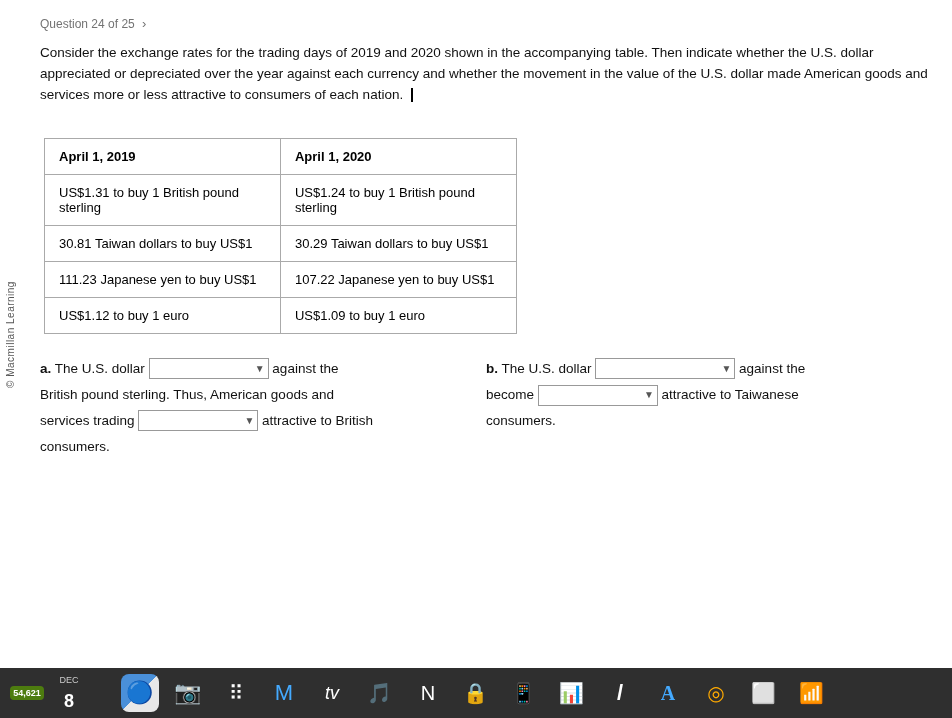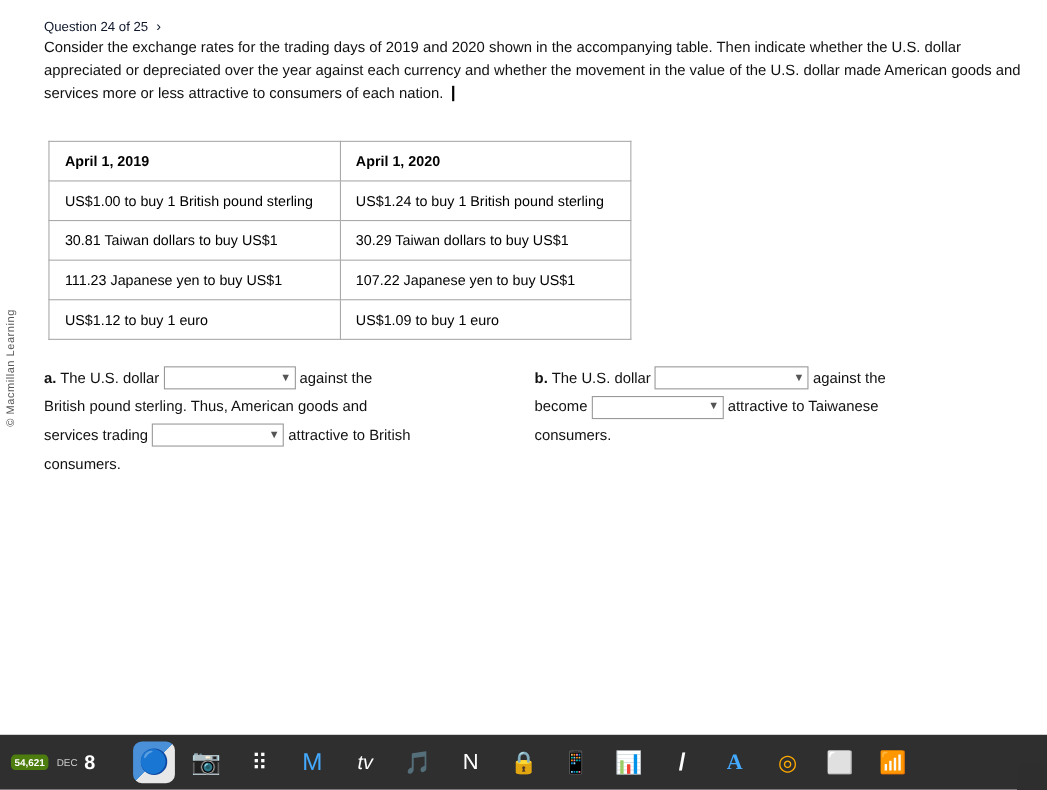--- a/index.html
+++ b/index.html
@@ -38,43 +38,43 @@
     .side-label span {
       transform: rotate(-90deg);
       white-space: nowrap;
       font-size: 10px;
       color: #555;
       letter-spacing: 0.5px;
     }
 
     .breadcrumb {
       font-size: 12px;
-      color: #0f172a;
-      margin-bottom: 2px;
+      color: #737373;
+      margin-bottom: 12px;
     }
 
     .question-text {
       font-size: 13.5px;
       line-height: 1.55;
       color: #111;
       margin-bottom: 32px;
     }
 
     .cursor {
       display: inline-block;
       width: 10px;
       height: 14px;
       border-left: 2px solid #000;
       margin-left: 4px;
       vertical-align: middle;
     }
 
     .exchange-table {
       border-collapse: collapse;
-      width: 530px;
+      width: 473px;
       margin-bottom: 24px;
       margin-left: 4px;
       margin-top: 24px;
     }
 
     .exchange-table th, .exchange-table td {
       border: 1px solid #aaa;
       padding: 10px 14px;
       text-align: left;
       font-size: 13px;
@@ -205,21 +205,21 @@
 
   <table class="exchange-table">
     <thead>
       <tr>
         <th>April 1, 2019</th>
         <th>April 1, 2020</th>
       </tr>
     </thead>
     <tbody id="table-body">
     <tr>
-          <td>US$1.00 to buy 1 British pound sterling</td>
+          <td>US$1.31 to buy 1 British pound sterling</td>
           <td>US$1.24 to buy 1 British pound sterling</td>
         </tr>
         <tr>
           <td>30.81 Taiwan dollars to buy US$1</td>
           <td>30.29 Taiwan dollars to buy US$1</td>
         </tr>
         <tr>
           <td>111.23 Japanese yen to buy US$1</td>
           <td>107.22 Japanese yen to buy US$1</td>
         </tr>
@@ -299,21 +299,21 @@
 
   </div>
 </div>
 
 <div class="taskbar">
 
   <div class="taskbar-left">
     <div class="taskbar-item">
       <div style="font-size:9px; color:#fff; background:#4d7c0f; padding:2px 3px; border-radius:4px; font-weight:bold;">54,621</div>
     </div>
-    <div class="taskbar-item" style="flex-direction:row; gap:6px;">
+    <div class="taskbar-item" style="flex-direction:column; gap:6px;">
       <span style="font-size:9px; color:#ccc;">DEC</span>
       <span class="taskbar-number">8</span>
     </div>
   </div>
 
   <div class="taskbar-item" style="background:linear-gradient(135deg,#4a90d9 50%,#e8e8e8 50%);">
     <span style="font-size:22px;">🔵</span>
   </div>
   <div class="taskbar-item">
     <span style="font-size:22px;">📷</span>

